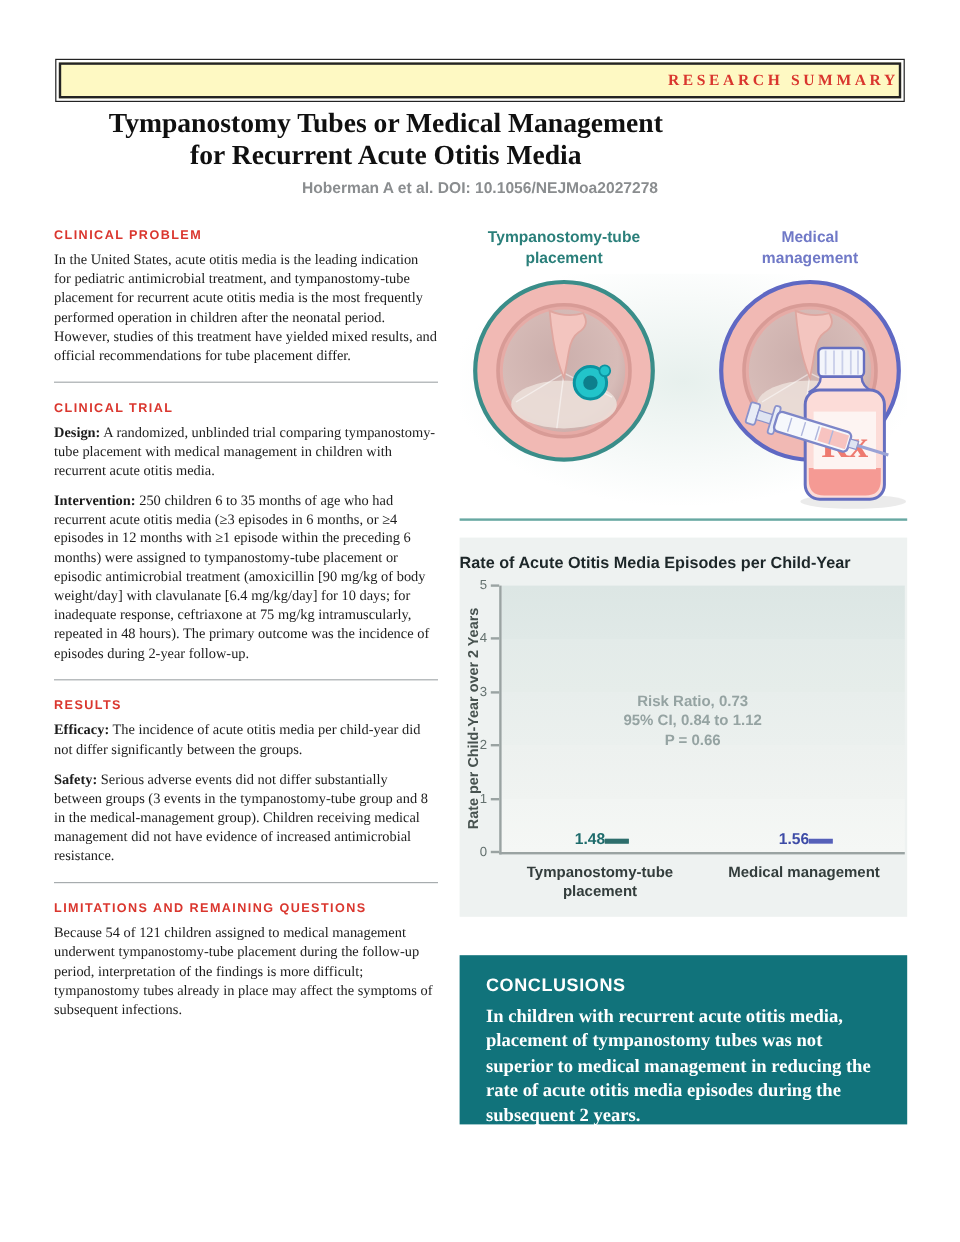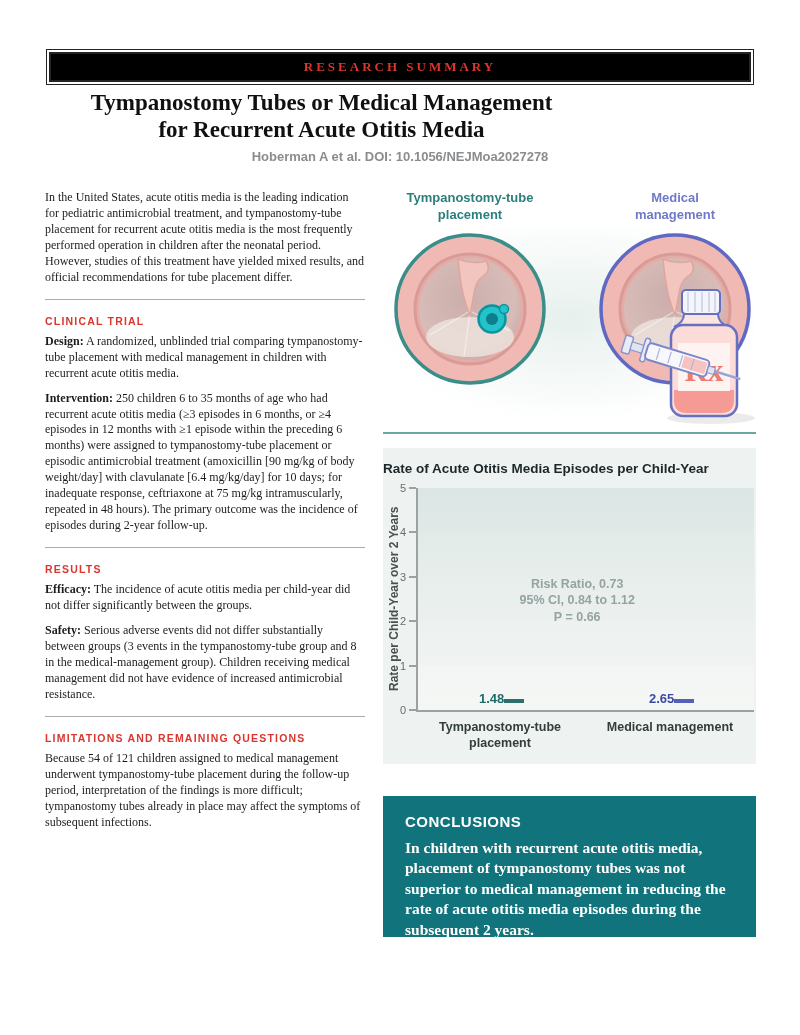--- a/index.html
+++ b/index.html
@@ -1,22 +1,22 @@
 <!DOCTYPE html>
 <html lang="en"><head>
 <meta charset="utf-8">
 <style>
   html,body{margin:0;padding:0;background:#ffffff;}
   body{width:800px;height:1035px;font-family:"Liberation Serif",serif;color:#1c1c1c;}
   .page{position:relative;width:800px;height:1035px;overflow:hidden;background:#fff;}
 
   
   .banner{position:absolute;left:49px;top:52px;width:698px;height:26px;
-    background:#000000;border:2px solid #232323;outline:1px solid #232323;outline-offset:2px;
-    display:flex;align-items:center;justify-content:center;}
+    background:#fef9c3;border:2px solid #232323;outline:1px solid #232323;outline-offset:2px;
+    display:flex;align-items:center;justify-content:flex-end;}
   .banner-label{font:600 13px "Liberation Serif",serif;letter-spacing:3px;color:#d9362e;}
 
   
   .page-title{position:absolute;top:90px;left:0;width:643px;margin:0;text-align:center;
     font:bold 23px/1.17 "Liberation Serif",serif;color:#101010;}
   .byline{position:absolute;top:149px;left:0;width:800px;text-align:center;
     font:600 13px "Liberation Sans",sans-serif;color:#8a8d8f;}
 
   
   .columns{position:absolute;top:190px;left:45px;width:711px;display:flex;gap:18px;}
@@ -88,20 +88,21 @@
   </div>
 
   <h1 class="page-title"><span>Tympanostomy Tubes or Medical Management</span><br><span>for Recurrent Acute Otitis Media</span></h1>
 
   <div class="byline">Hoberman A et al. DOI: 10.1056/NEJMoa2027278</div>
 
   <div class="columns">
 
     <div class="left-col">
 
+      <h3 class="section-heading">CLINICAL PROBLEM</h3>
       <p class="para">In the United States, acute otitis media is the leading indication for pediatric antimicrobial treatment, and tympanostomy-tube placement for recurrent acute otitis media is the most frequently performed operation in children after the neonatal period. However, studies of this treatment have yielded mixed results, and official recommendations for tube placement differ.</p>
 
       <hr class="rule">
 
       <h3 class="section-heading">CLINICAL TRIAL</h3>
       <p class="para"><span class="lead">Design:</span><span> A randomized, unblinded trial comparing tympanostomy-tube placement with medical management in children with recurrent acute otitis media.</span></p>
       <p class="para"><span class="lead">Intervention:</span><span> 250 children 6 to 35 months of age who had recurrent acute otitis media (≥3 episodes in 6 months, or ≥4 episodes in 12 months with ≥1 episode within the preceding 6 months) were assigned to tympanostomy-tube placement or episodic antimicrobial treatment (amoxicillin [90 mg/kg of body weight/day] with clavulanate [6.4 mg/kg/day] for 10 days; for inadequate response, ceftriaxone at 75 mg/kg intramuscularly, repeated in 48 hours). The primary outcome was the incidence of episodes during 2-year follow-up.</span></p>
 
       <hr class="rule">
 
@@ -194,21 +195,21 @@
           <div class="annotation">
             <div>Risk Ratio, 0.73</div>
             <div>95% CI, 0.84 to 1.12</div>
             <div>P = 0.66</div>
           </div>
           <div class="bar-slot bar-slot-0">
             <div class="bar-value">1.48</div>
             <div class="bar" style="height: 29.6%; background: rgb(95, 148, 148); border-color: rgb(46, 110, 108);"></div>
           </div>
           <div class="bar-slot bar-slot-1">
-            <div class="bar-value">2.65</div>
+            <div class="bar-value">1.56</div>
             <div class="bar" style="height: 31.2%; background: rgb(198, 202, 242); border-color: rgb(85, 96, 184);"></div>
           </div>
         <div class="ytick" style="bottom: 0%;"></div>
             <div class="ytick-label" style="bottom: 0%;">0</div>
             <div class="ytick" style="bottom: 20%;"></div>
             <div class="ytick-label" style="bottom: 20%;">1</div>
             <div class="ytick" style="bottom: 40%;"></div>
             <div class="ytick-label" style="bottom: 40%;">2</div>
             <div class="ytick" style="bottom: 60%;"></div>
             <div class="ytick-label" style="bottom: 60%;">3</div>

